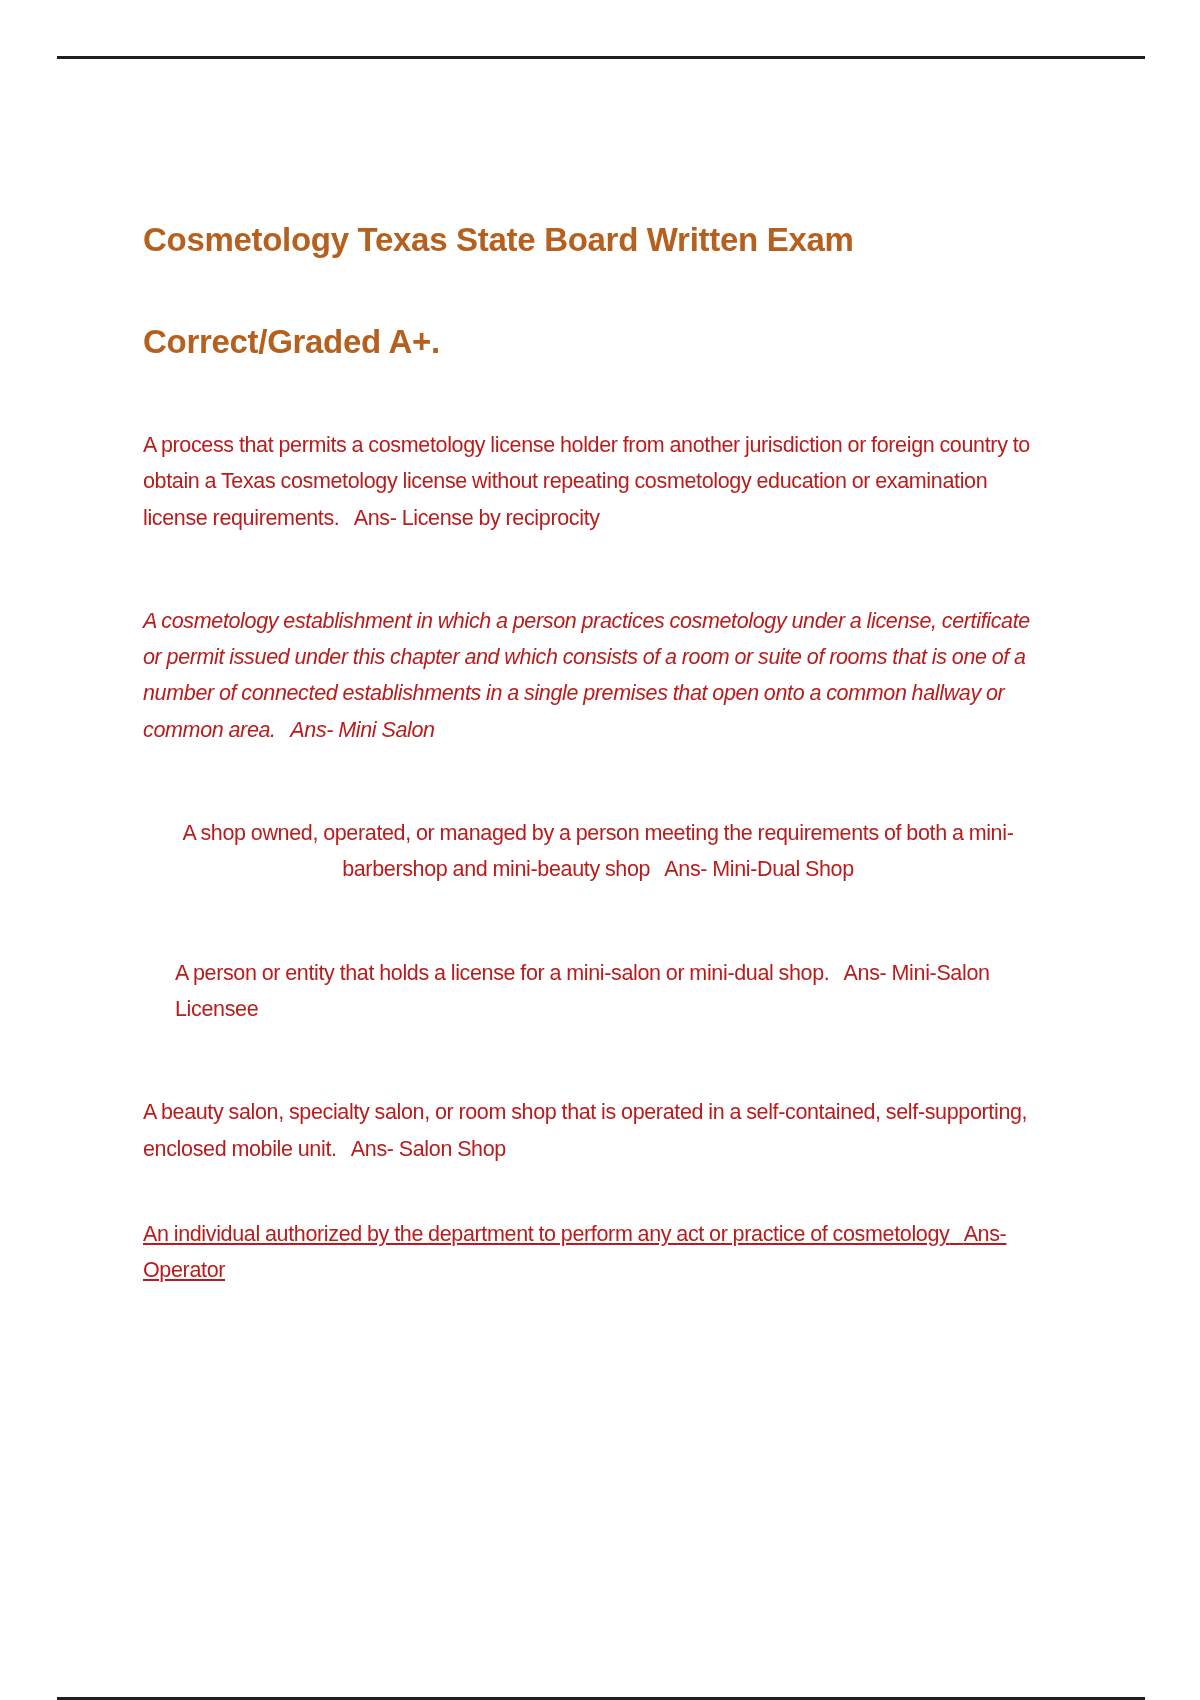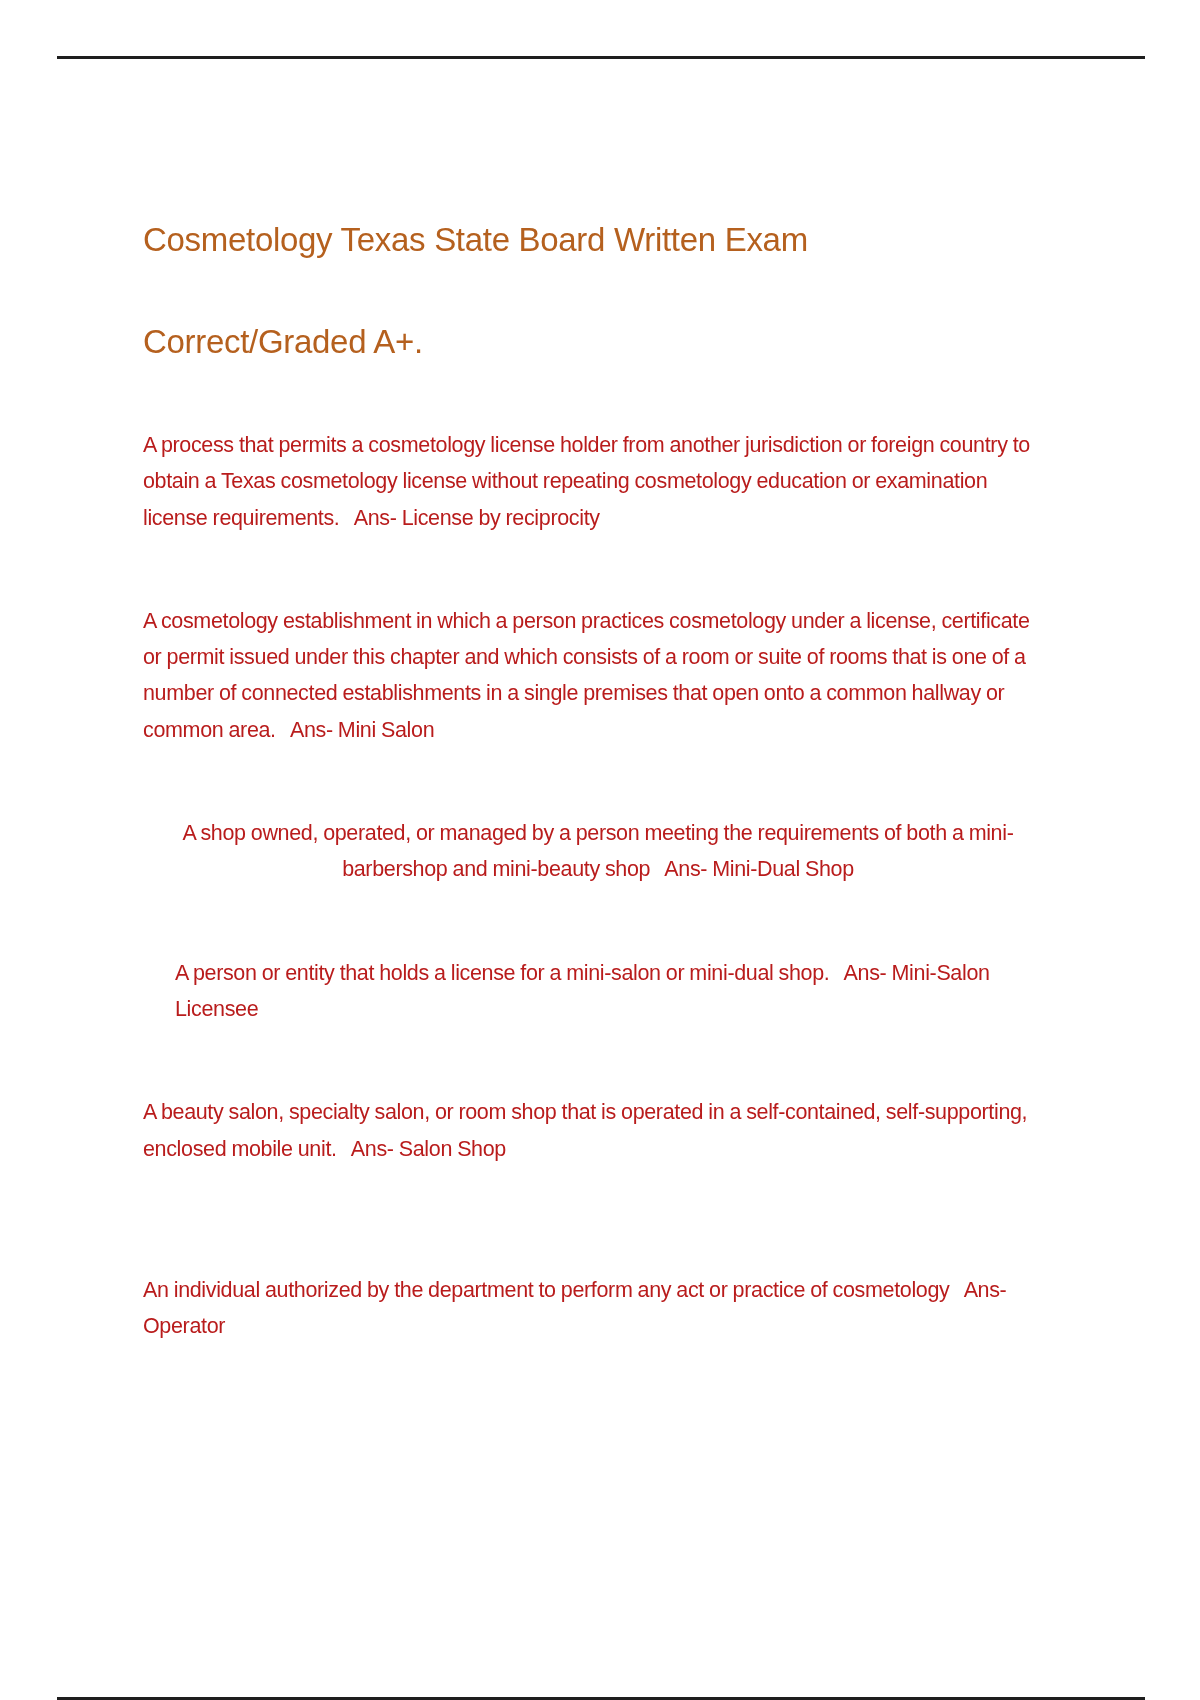--- a/index.html
+++ b/index.html
@@ -25,40 +25,40 @@
   .rule.bottom { top: 1697px; }
   .content {
     position: absolute;
     left: 143px;
     top: 214px;
     width: 910px;
   }
   .title {
     margin: 0;
     color: #b5601e;
-    font-weight: normal;
+    font-weight: bold;
     font-size: 33px;
     line-height: 51px;
     letter-spacing: -0.3px;
   }
   .qa {
     margin: 0;
     color: #b91c1c;
     font-size: 21.5px;
     line-height: 36.3px;
     letter-spacing: -0.35px;
     word-spacing: -0.5px;
   }
   .qa .sep { white-space: pre; }
   #q1 { margin-top: 60px; }
-  #q2 { margin-top: 67px; }
+  #q2 { margin-top: 67px; font-style: italic; }
   #q3 { margin-top: 67px; text-align: center; }
   #q4 { margin-top: 67px; margin-left: 32px; }
   #q5 { margin-top: 67px; }
-  #q6 { margin-top: 105px; }
+  #q6 { margin-top: 49px; text-decoration: underline; }
 </style>
 </head>
 <body>
 
 <div class="rule top"></div>
 
 <div class="content">
   <h1 class="title"><span>Cosmetology Texas State Board Written Exam</span><br><br><span>Correct/Graded A+.</span></h1>
 
   <p class="qa" id="q1"><span>A process that permits a cosmetology license holder from another jurisdiction or foreign country to obtain a Texas cosmetology license without repeating cosmetology education or examination license requirements.</span><span class="sep">   </span><span>Ans-</span> <span>License by reciprocity</span></p>

